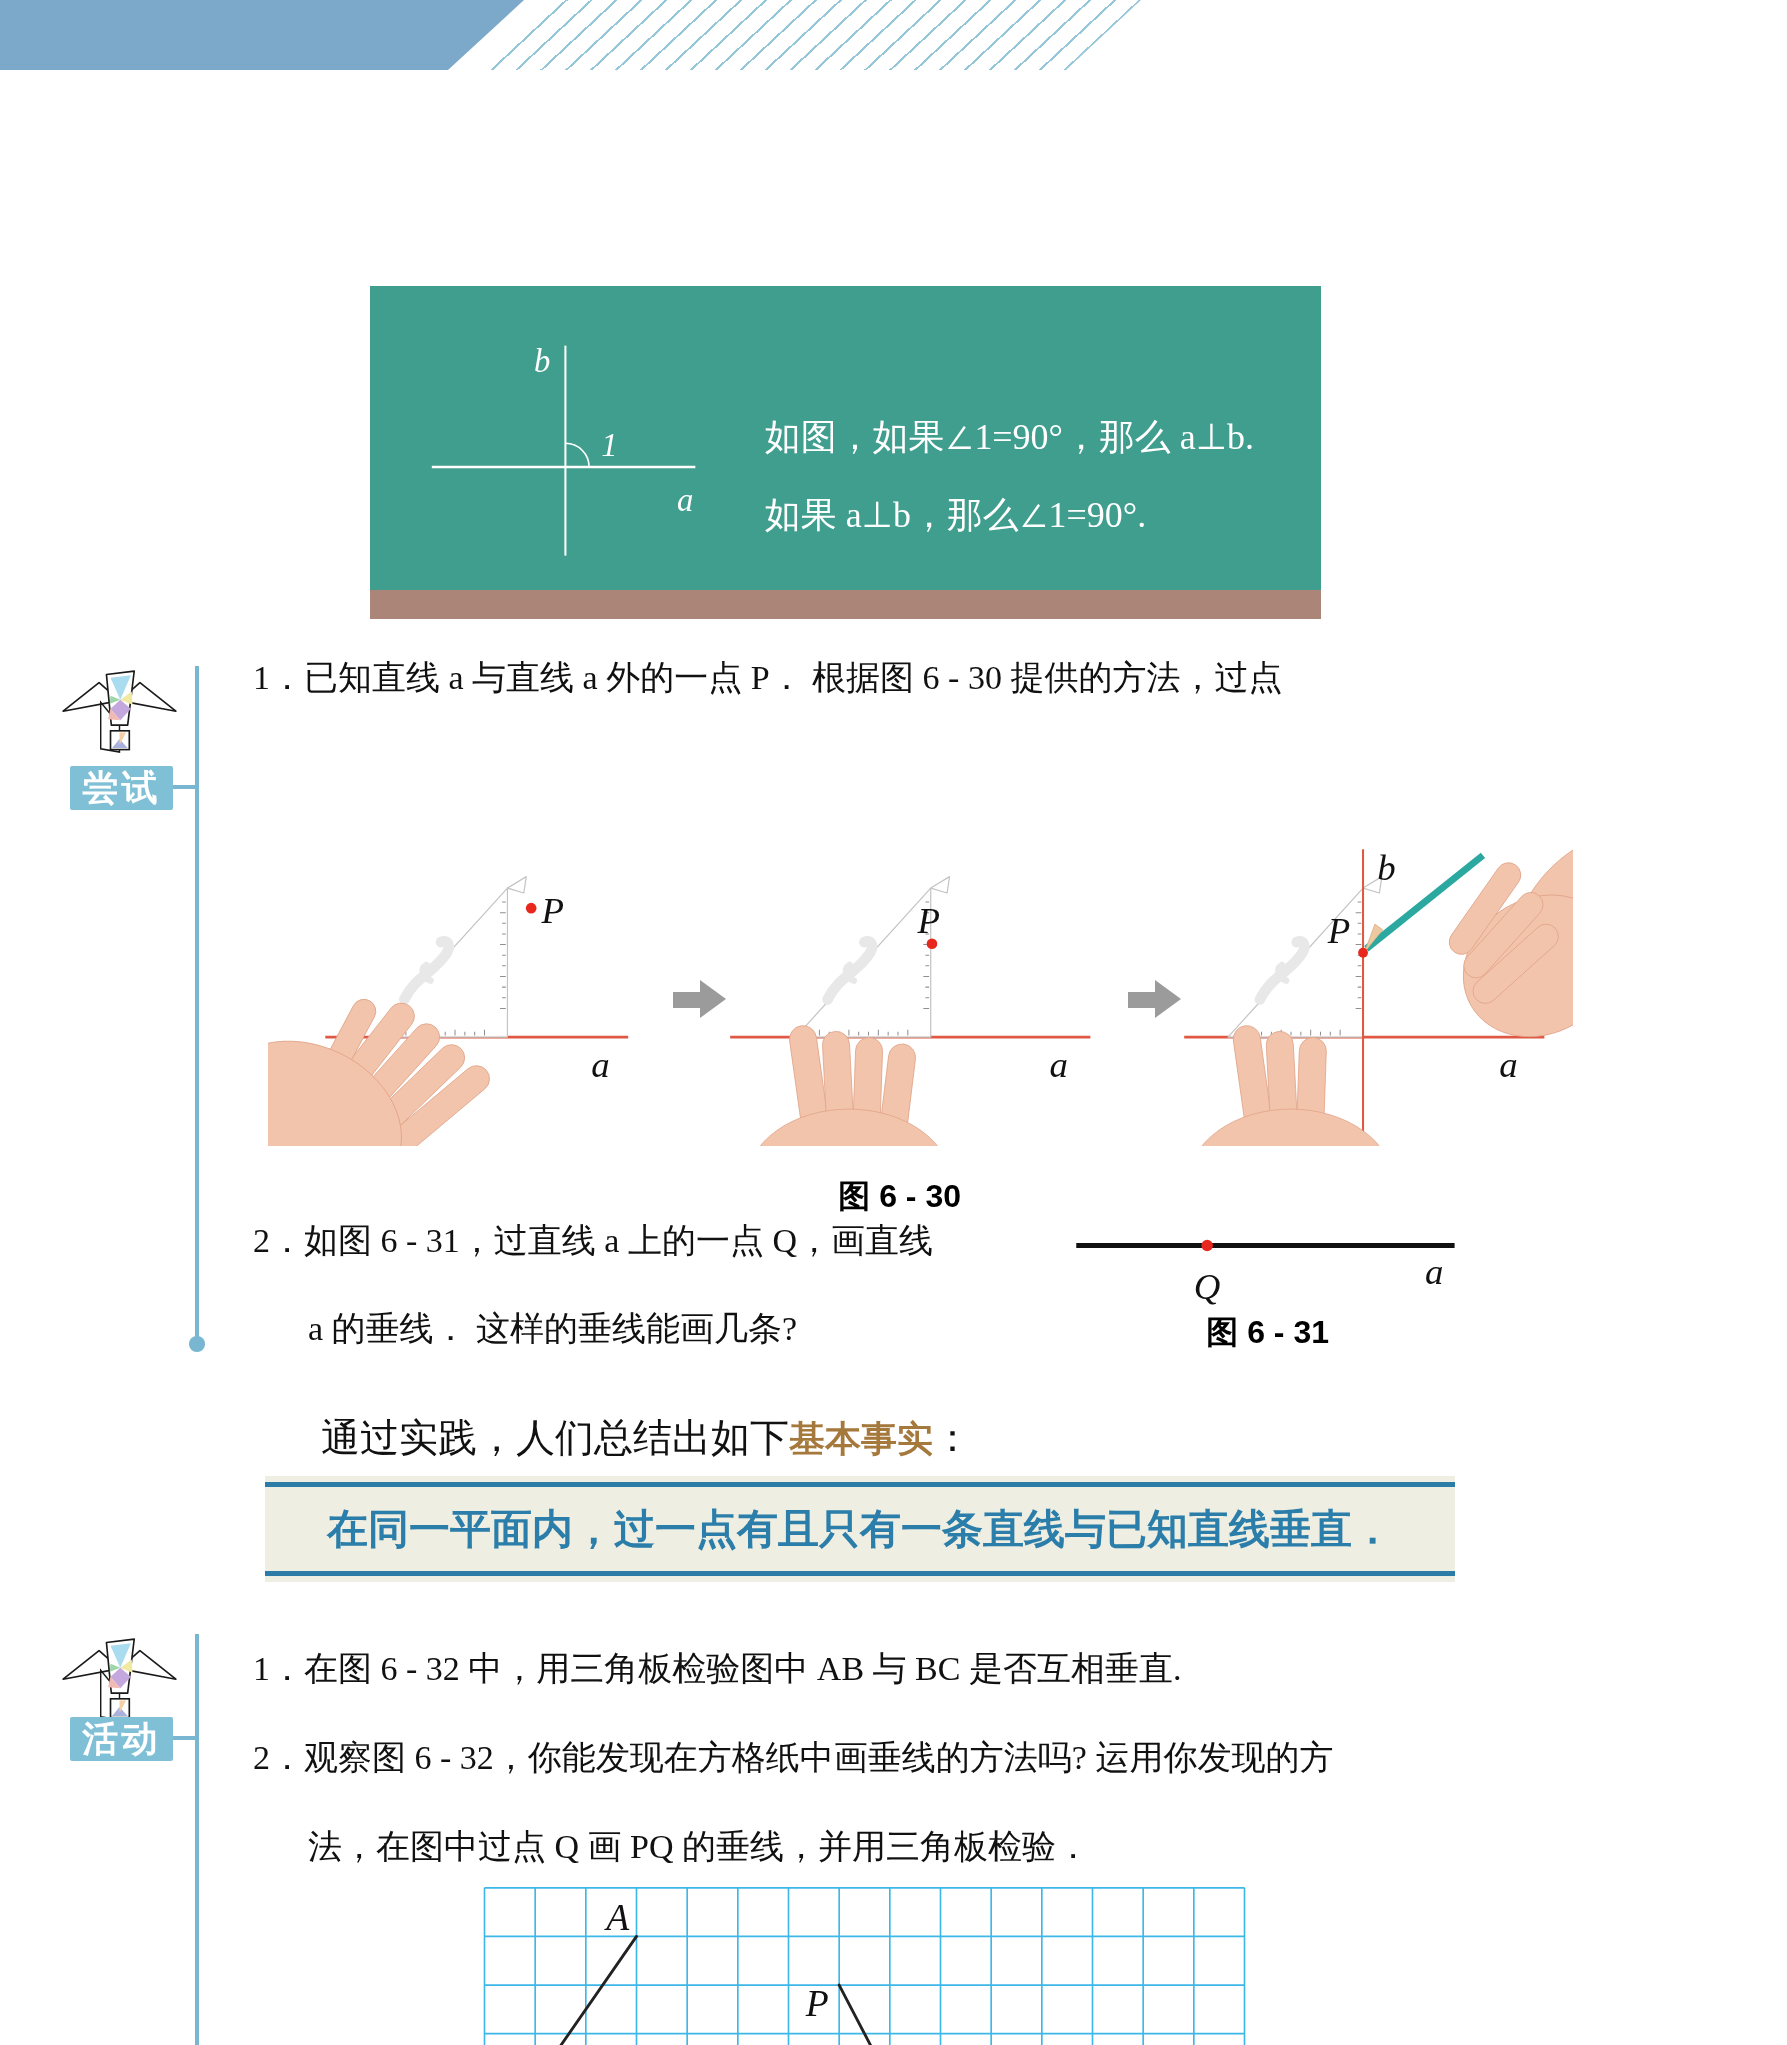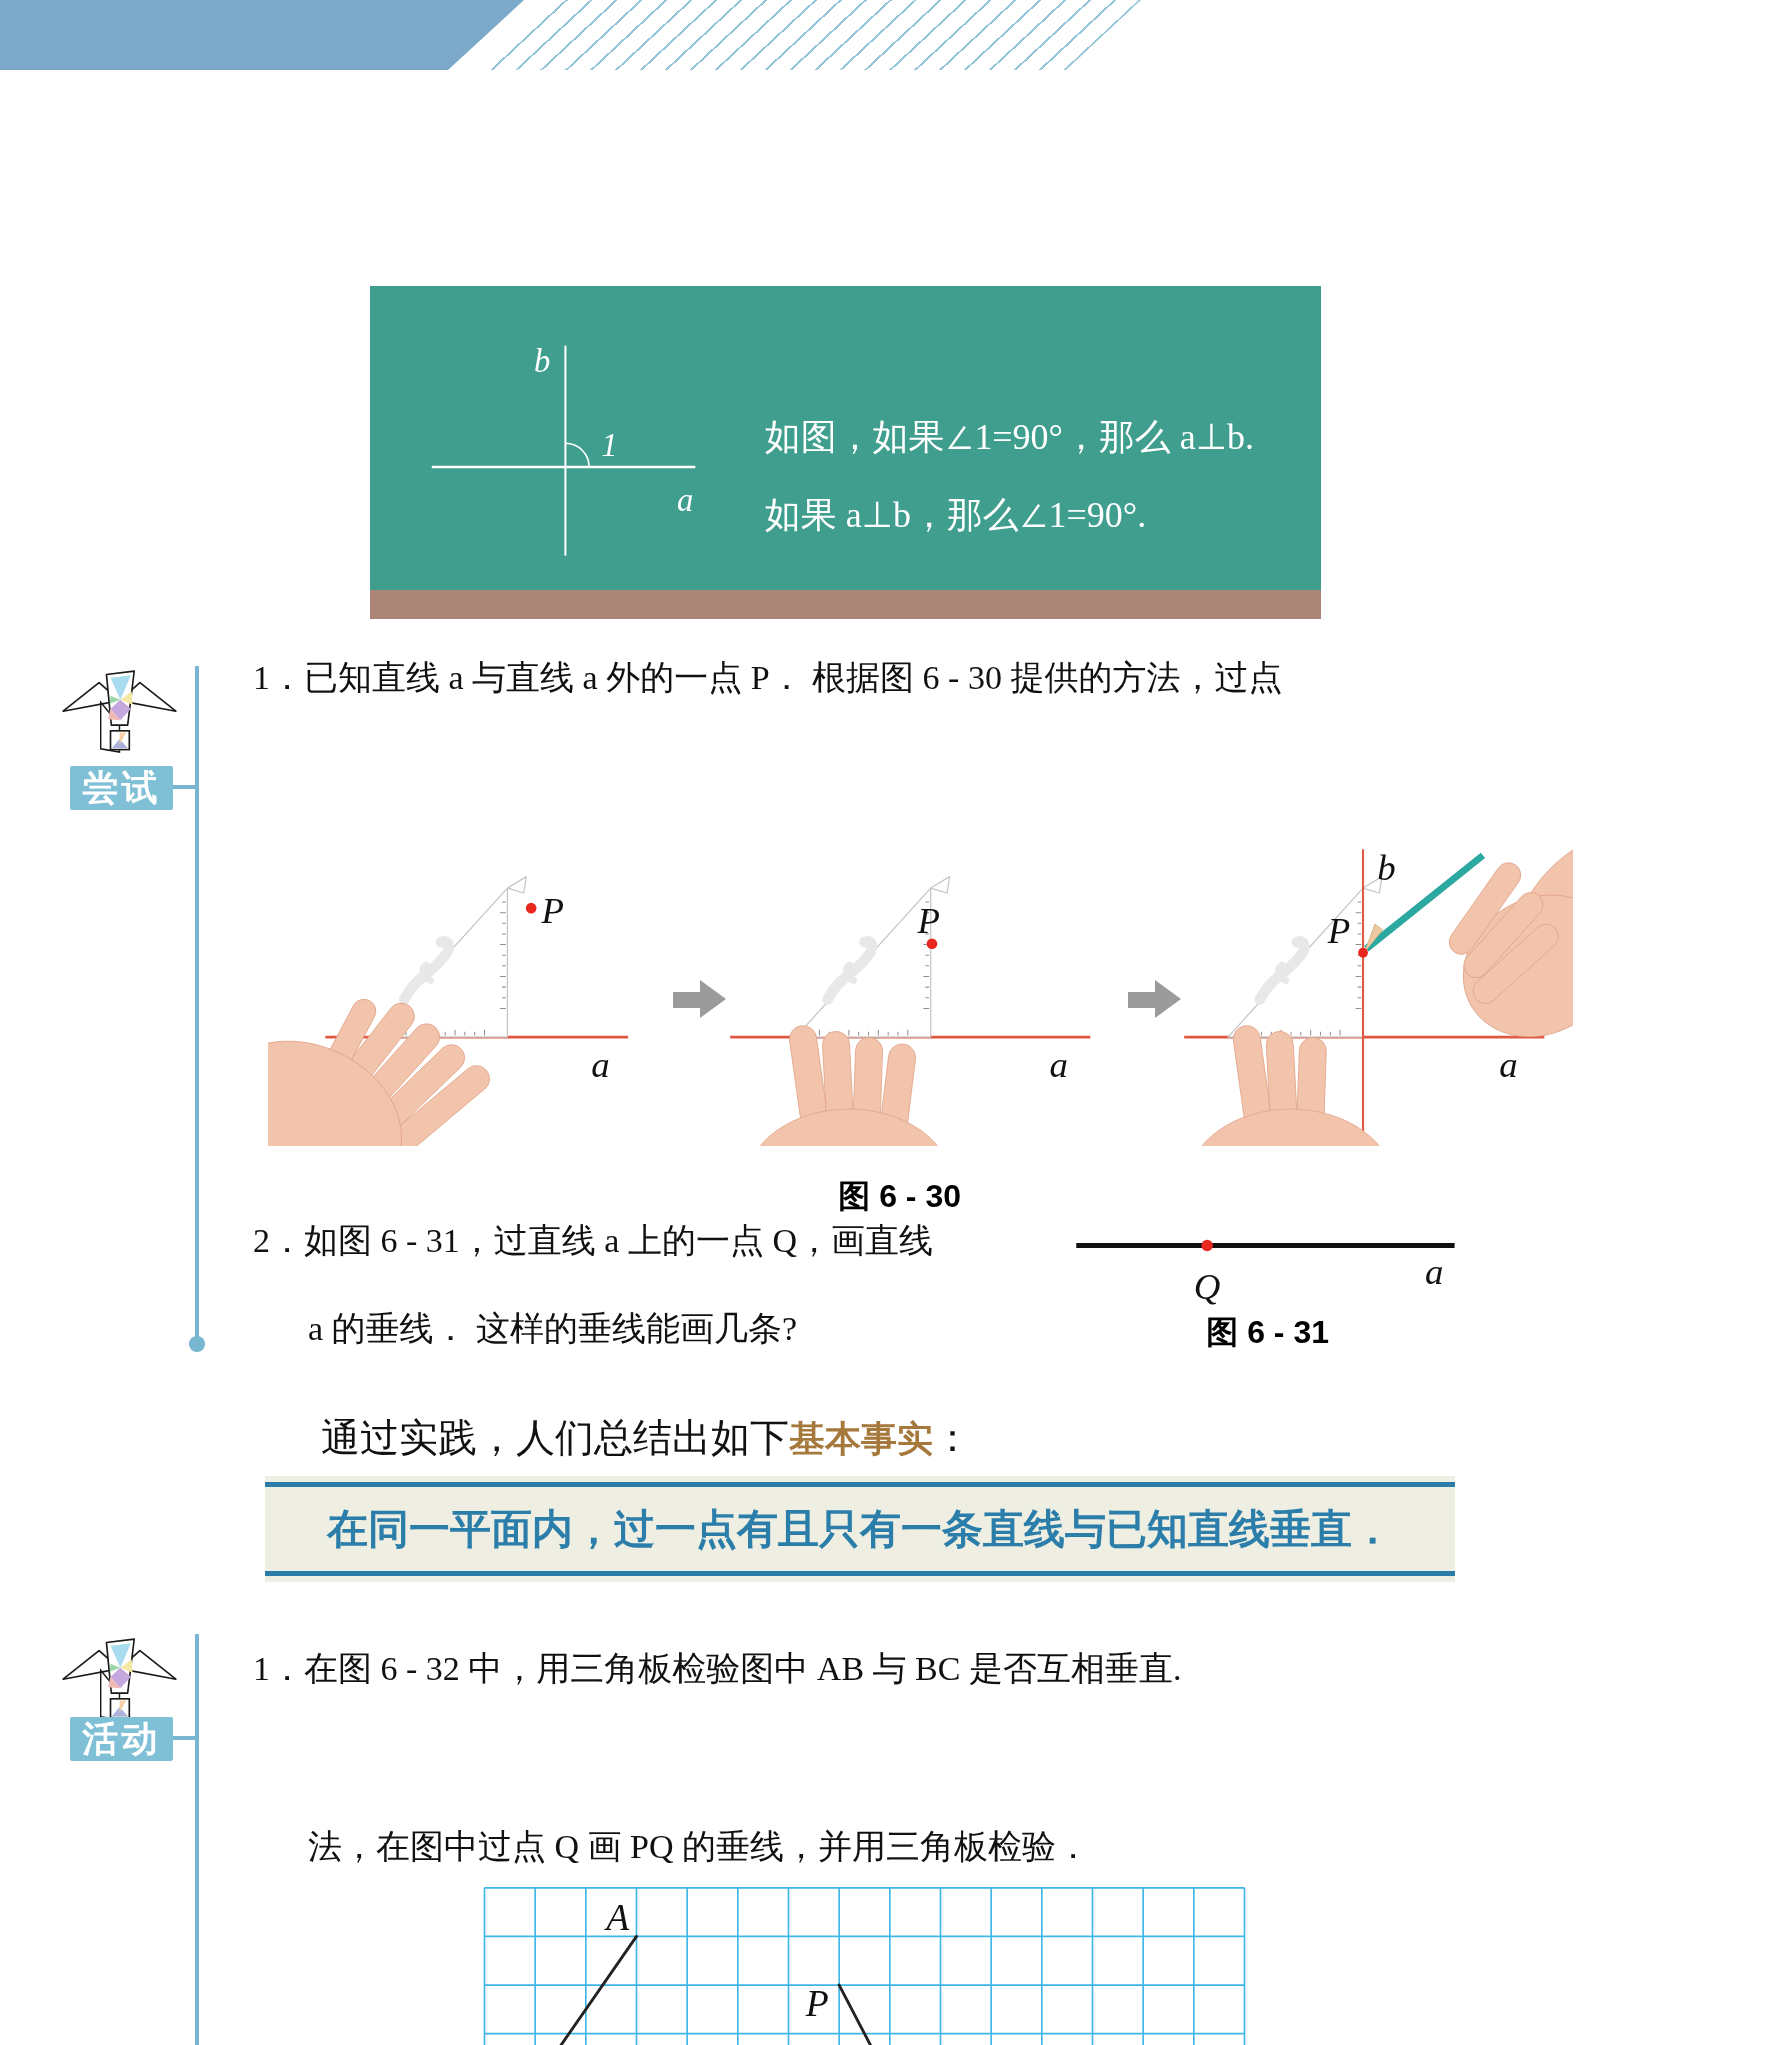--- a/index.html
+++ b/index.html
@@ -211,20 +211,21 @@
     <polygon points="132,208 150,186 170,208" fill="#aab0dc"></polygon>
     <polygon points="150,170 166,170 150,200" fill="#f5cfa6"></polygon>
   </svg>
   <div class="abs badge" style="left:70px;top:1717px">
     <span>活动</span>
   </div>
   <div class="abs stub" style="left:173px;top:1736px;width:24px"></div>
   <div class="abs vline" style="left:195px;top:1634px;height:674px"></div>
 
   <div class="t" style="left:253px;top:1649px">1．在图 6 - 32 中，用三角板检验图中 AB 与 BC 是否互相垂直.</div>
+  <div class="t" style="left:253px;top:1738px">2．观察图 6 - 32，你能发现在方格纸中画垂线的方法吗? 运用你发现的方</div>
   <div class="t" style="left:308px;top:1827px">法，在图中过点 Q 画 PQ 的垂线，并用三角板检验．</div>
 
   <svg class="abs" style="left:483px;top:1887px" width="763" height="342" viewBox="0 0 1864 837">
     <path d="M2 2V835M126 2V835M250 2V835M374 2V835M498 2V835M622 2V835M746 2V835M870 2V835M994 2V835M1118 2V835M1242 2V835M1366 2V835M1490 2V835M1614 2V835M1738 2V835M1862 2V835" stroke="var(--grid_cyan)" stroke-width="4" fill="none"></path>
     <path d="M2 2H1862M2 121H1862M2 240H1862M2 359H1862M2 478H1862M2 597H1862M2 716H1862M2 835H1862" stroke="var(--grid_cyan)" stroke-width="4" fill="none"></path>
     <path d="M374 121 L126 478 L498 716" stroke="#222" stroke-width="7" fill="none" stroke-linecap="round"></path>
     <path d="M870 240 L1118 716" stroke="#222" stroke-width="7" fill="none" stroke-linecap="round"></path>
     <text class="gridlbl" x="300" y="105">A</text>
     <text class="gridlbl" x="58" y="552">B</text>
     <text class="gridlbl" x="430" y="806">C</text>

